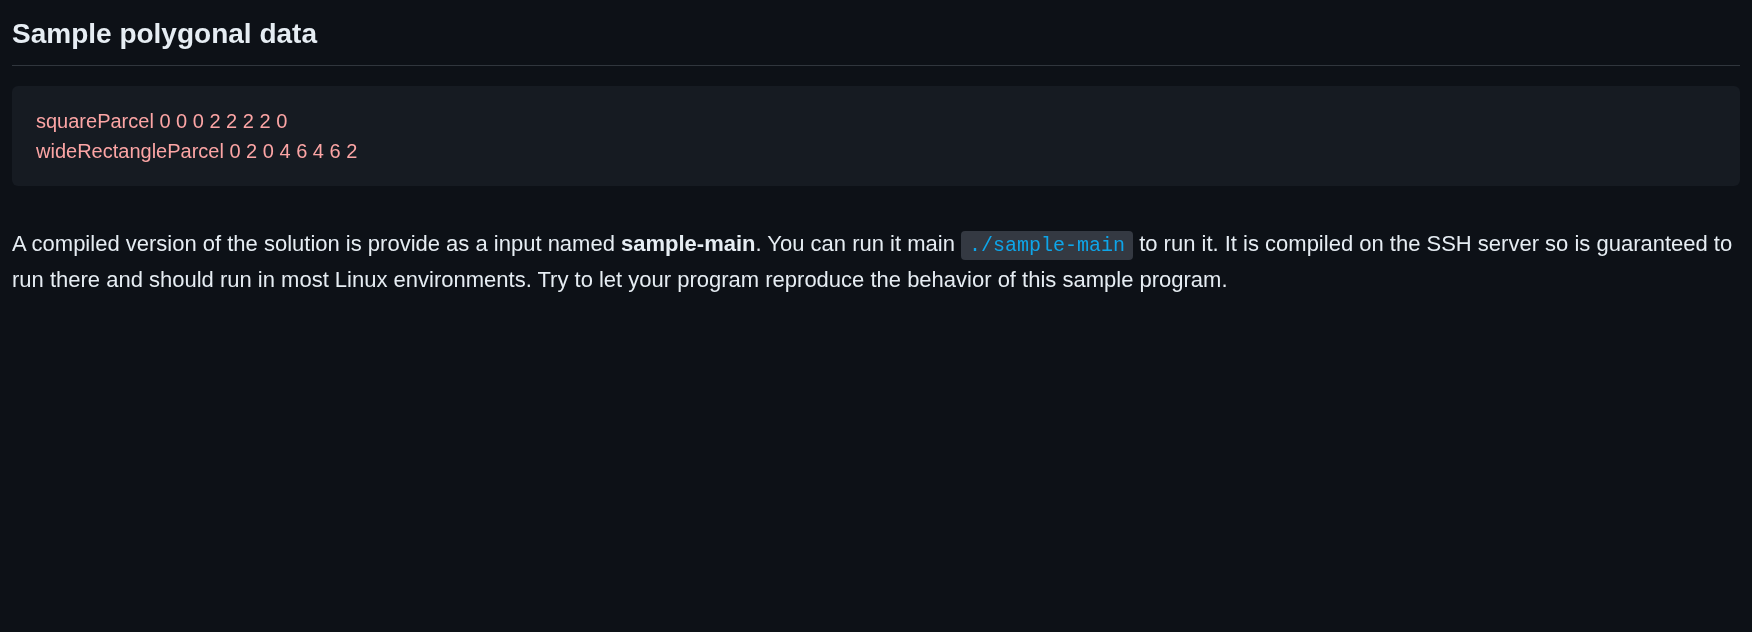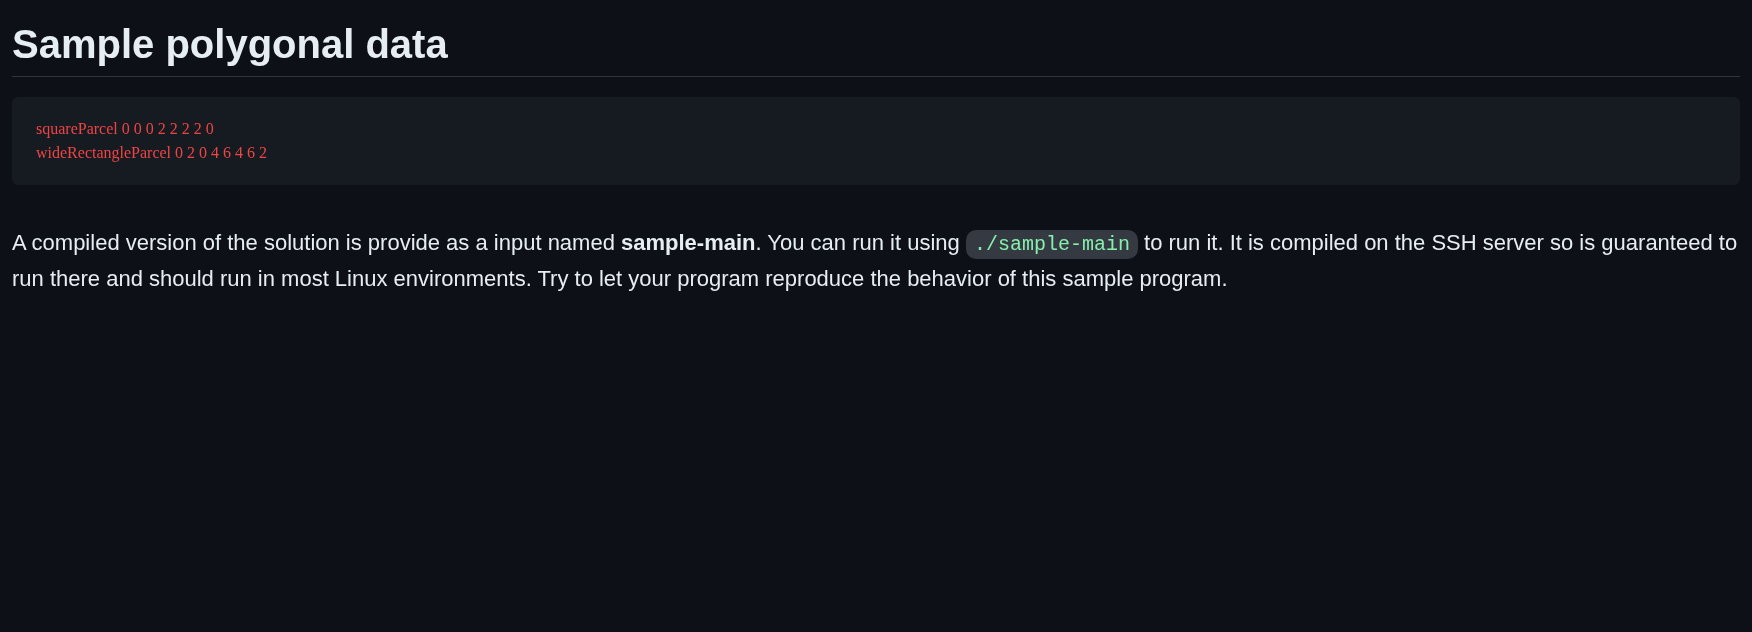--- a/index.html
+++ b/index.html
@@ -9,68 +9,68 @@
     }
     body {
       background-color: #0d1117;
       color: #e6edf3;
       font-family: -apple-system, BlinkMacSystemFont, "Segoe UI", Helvetica, Arial, sans-serif;
       padding: 12px;
       font-size: 22px;
       line-height: 1.6;
     }
     h2 {
-      font-size: 40px;
+      font-size: 28px;
       font-weight: 600;
-      padding-bottom: 0;
+      padding-bottom: 8px;
       border-bottom: 1px solid #30363d;
       margin-bottom: 20px;
       color: #e6edf3;
     }
     .section {
       margin-bottom: 40px;
     }
     p {
       margin-bottom: 20px;
       color: #e6edf3;
     }
     a {
       color: #4493f8;
       text-decoration: none;
     }
     pre {
       background-color: #161b22;
       border-radius: 6px;
       padding: 20px 24px;
-      font-family: Liberation Serif, serif;
-      font-size: 16px;
+      font-family: Liberation Sans, sans-serif;
+      font-size: 20px;
       line-height: 1.5;
       overflow-x: auto;
       white-space: pre;
-      color: #ef4444;
+      color: #fca5a5;
     }
     code.inline {
       background-color: #343942;
-      border-radius: 10px;
+      border-radius: 4px;
       padding: 3px 8px;
       font-family: ui-monospace, SFMono-Regular, "SF Mono", Menlo, Consolas, "Liberation Mono", monospace;
       font-size: 20px;
-      color: #86efac;
+      color: #0ea5e9;
     }
     strong {
       font-weight: 600;
       color: #e6edf3;
     }
   </style>
 </head>
 <body>
 
 <div class="section">
   <h2>Sample polygonal data</h2>
   <pre>squareParcel 0 0 0 2 2 2 2 0
 wideRectangleParcel 0 2 0 4 6 4 6 2</pre>
 </div>
 
 <div class="section">
   <p>
-    <span>A compiled version of the solution is provide as a input named </span><strong>sample-main</strong><span>. You can run it using </span><code class="inline">./sample-main</code><span> to run it. It is compiled on the SSH server so is guaranteed to run there and should run in most Linux environments. Try to let your program reproduce the behavior of this sample program.</span>
+    <span>A compiled version of the solution is provide as a input named </span><strong>sample-main</strong><span>. You can run it main </span><code class="inline">./sample-main</code><span> to run it. It is compiled on the SSH server so is guaranteed to run there and should run in most Linux environments. Try to let your program reproduce the behavior of this sample program.</span>
   </p>
 </div>
 
 </body></html>

